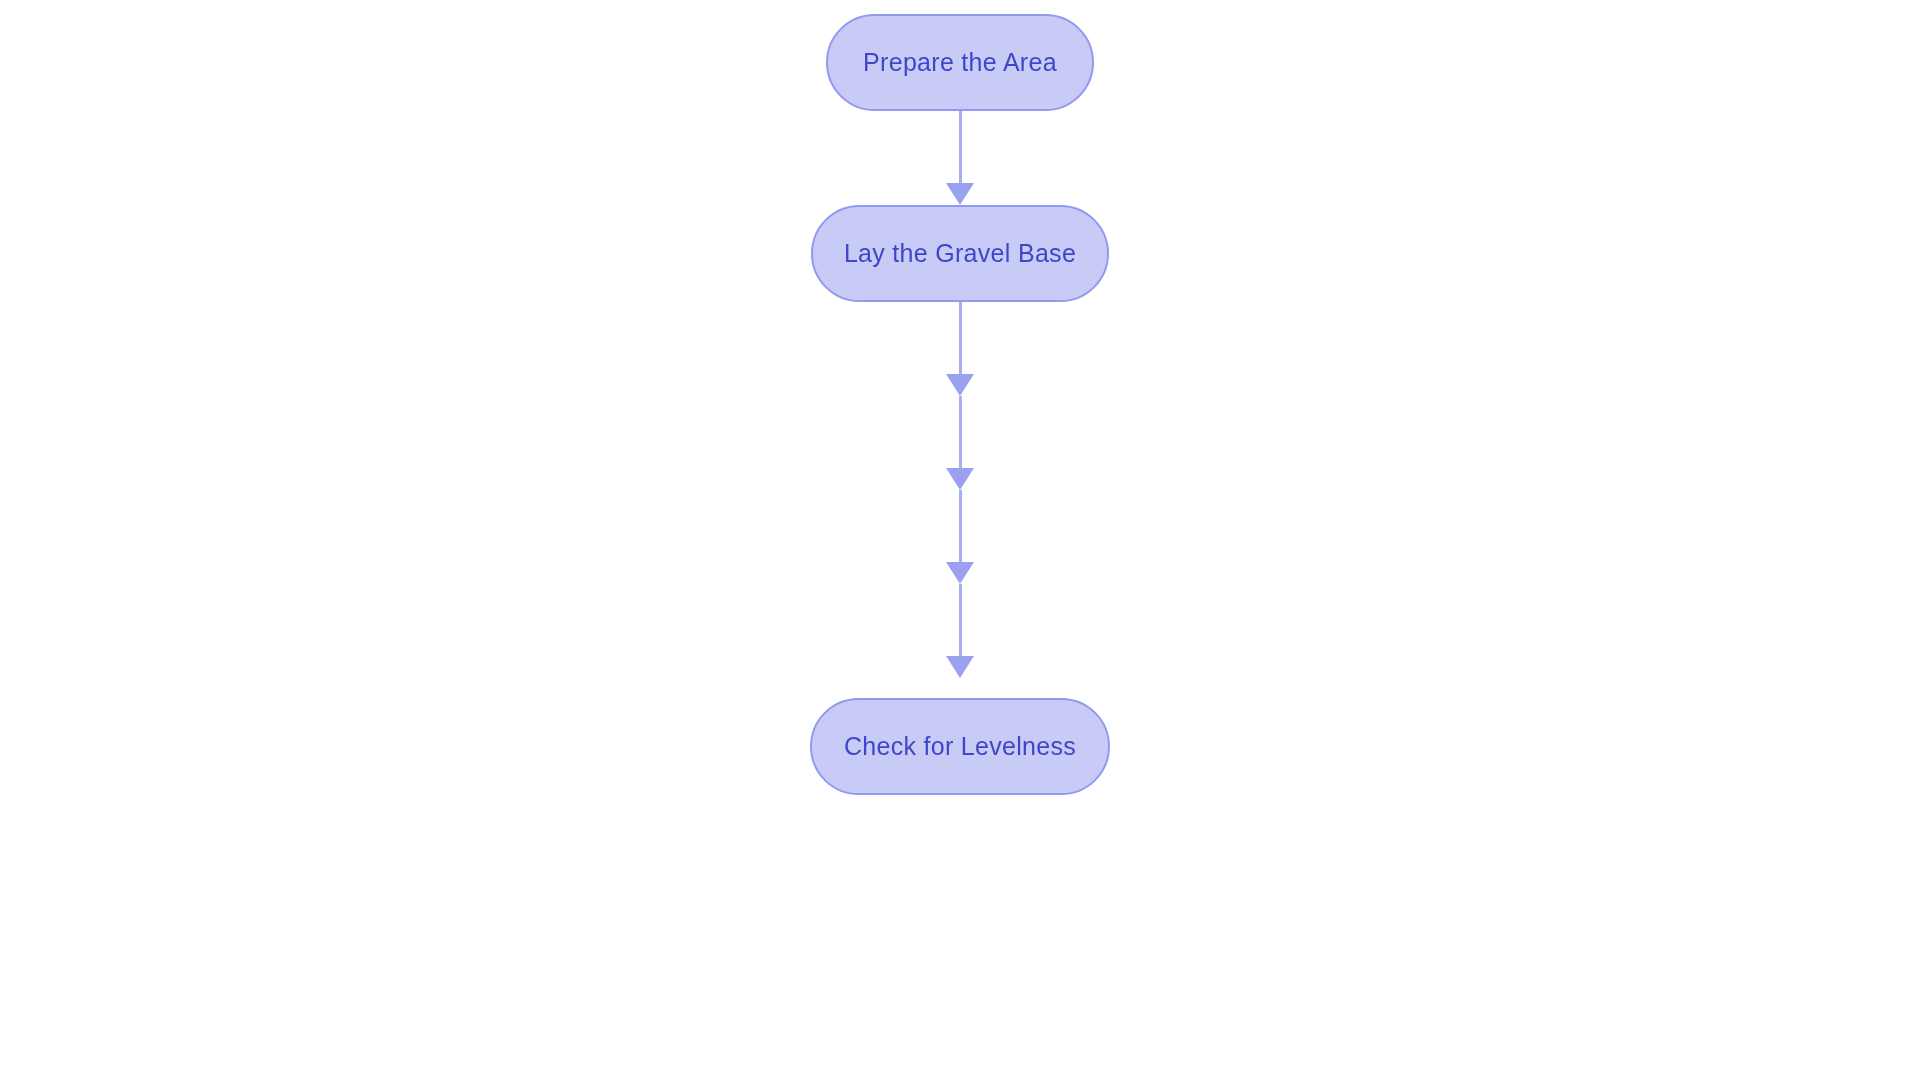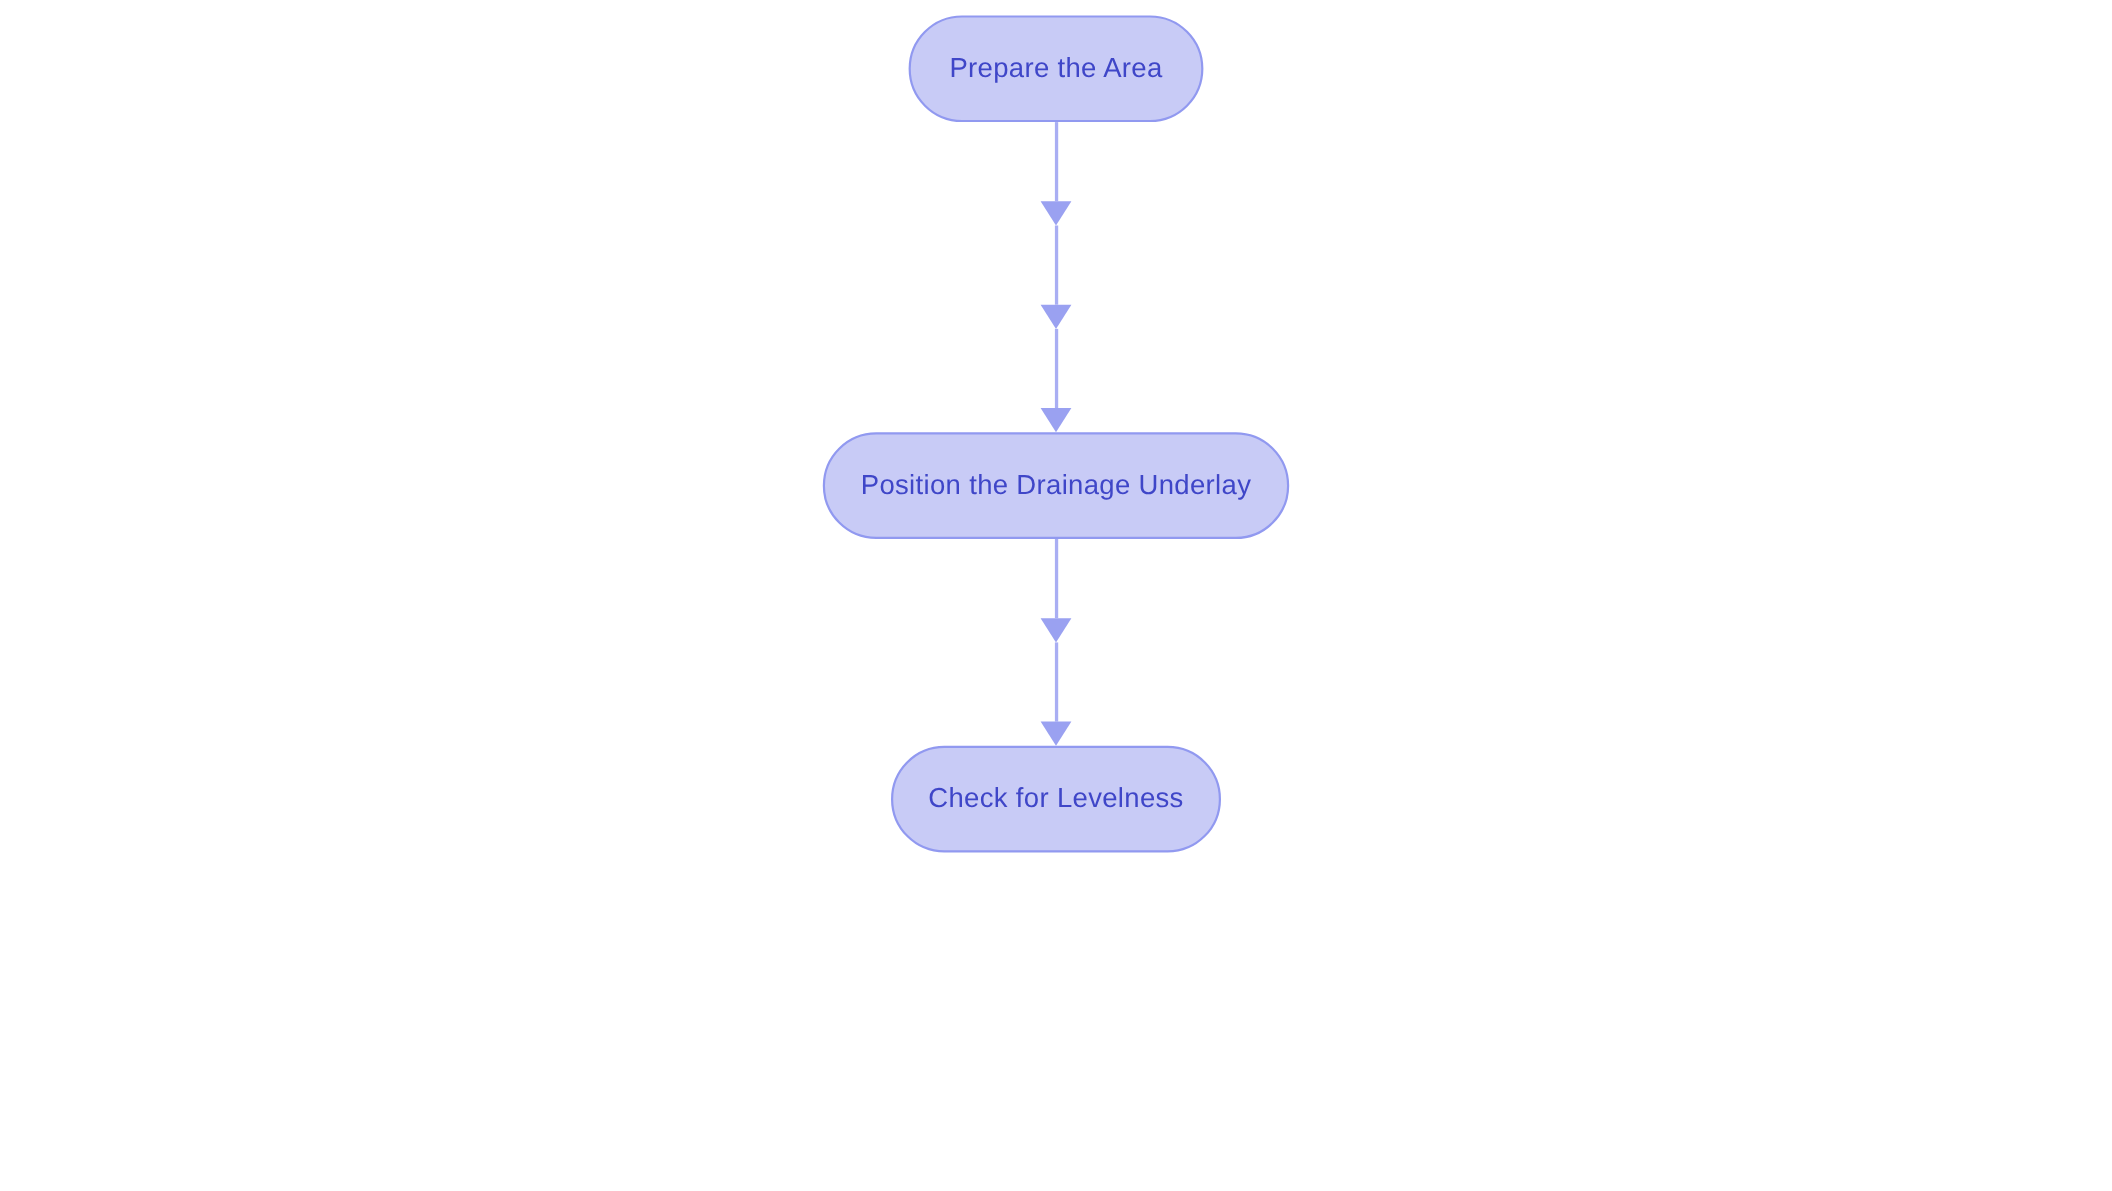--- a/index.html
+++ b/index.html
@@ -39,21 +39,21 @@
     font-size: 25px;
     letter-spacing: 0.3px;
     color: #3f46c8;
     white-space: nowrap;
   }
   .n0 { width: 268px; }
   .n1 { width: 298px; }
   .n2 { width: 336px; }
   .n3 { width: 424px; }
   .n4 { width: 304px; }
-  .n5 { width: 300px; }
+  .n5 { width: 300px; margin-top: 20px; }
   .connector {
     height: 94px;
     flex: 0 0 auto;
     display: flex;
     flex-direction: column;
     align-items: center;
   }
   .connector .line {
     width: 3px;
     flex: 1 1 auto;
@@ -76,35 +76,35 @@
 
     <div class="node n0">
       <span class="label">Prepare the Area</span>
     </div>
 
     <div class="connector">
       <div class="line"></div>
       <div class="arrowhead"></div>
     </div>
 
+    <div class="node n1">
+      <span class="label">Lay the Gravel Base</span>
+    </div>
 
     <div class="connector">
       <div class="line"></div>
       <div class="arrowhead"></div>
     </div>
 
 
     <div class="connector">
       <div class="line"></div>
       <div class="arrowhead"></div>
     </div>
 
-    <div class="node n3">
-      <span class="label">Position the Drainage Underlay</span>
-    </div>
 
     <div class="connector">
       <div class="line"></div>
       <div class="arrowhead"></div>
     </div>
 
 
     <div class="connector">
       <div class="line"></div>
       <div class="arrowhead"></div>

